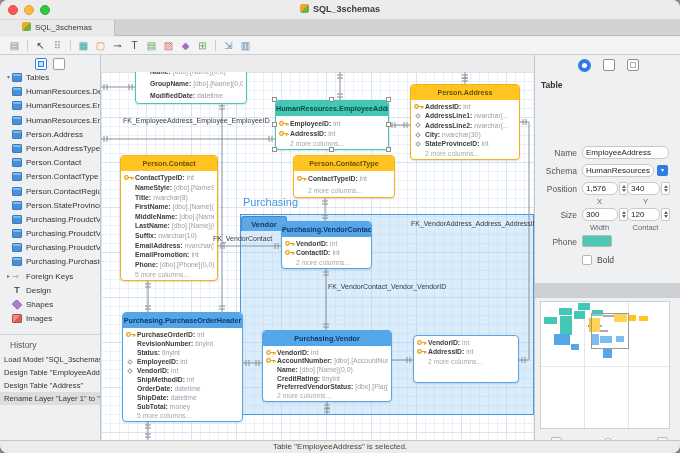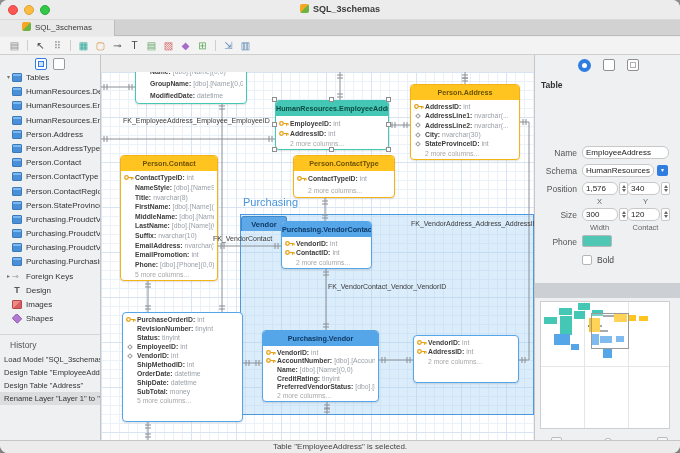--- a/index.html
+++ b/index.html
@@ -249,27 +249,27 @@
           <span class="tico ico-fk">⊸</span>
           <span>Foreign Keys</span>
         </div>
         <div class="trow">
           <span class="texp"></span>
           <span class="tico ico-label">T</span>
           <span>Design</span>
         </div>
         <div class="trow">
           <span class="texp"></span>
+          <span class="tico ico-shape"></span>
+          <span>Shapes</span>
+        </div>
+        <div class="trow">
+          <span class="texp"></span>
           <span class="tico ico-image"></span>
           <span>Images</span>
-        </div>
-        <div class="trow">
-          <span class="texp"></span>
-          <span class="tico ico-shape"></span>
-          <span>Shapes</span>
         </div>
       </div>
     <div id="hist-sep"></div>
     <div id="hist-title">History</div>
     <div id="history">
         <div class="hrow">Load Model "SQL_3schemas"</div>
         <div class="hrow">Design Table "EmployeeAddress"</div>
         <div class="hrow">Design Table "Address"</div>
         <div class="hrow sel">Rename Layer "Layer 1" to "Vendor"</div>
       </div>
@@ -553,20 +553,21 @@
                   <path d="M6 4.5 H13 M10.5 4.5 V7.8 M12.7 4.5 V6.8" fill="none" stroke="#E6A117" stroke-width="1.6"></path>
                 </svg>
               </span>
               <span class="fname">ContactID:</span>
               <span class="ftype">int</span>
             </div>
             <div class="erow more" style="height: 9.33333px;">2 more columns...</div>
           </div>
         </div>
         <div class="entity th-blue" style="left: 21px; top: 240px; width: 121px; height: 110px;">
+          <div class="ehead">Purchasing.PurchaseOrderHeader</div>
           <div class="ebody">
             <div class="erow" style="height: 9px;">
               <span class="mark">
                 <svg class="keysvg" viewBox="0 0 14 9">
                   <circle cx="3.5" cy="4.5" r="2.5" fill="none" stroke="#E6A117" stroke-width="1.8"></circle>
                   <path d="M6 4.5 H13 M10.5 4.5 V7.8 M12.7 4.5 V6.8" fill="none" stroke="#E6A117" stroke-width="1.6"></path>
                 </svg>
               </span>
               <span class="fname">PurchaseOrderID:</span>
               <span class="ftype">int</span>
@@ -611,21 +612,21 @@
               <span class="ftype">datetime</span>
             </div>
             <div class="erow" style="height: 9px;">
               <span class="mark"></span>
               <span class="fname">SubTotal:</span>
               <span class="ftype">money</span>
             </div>
             <div class="erow more" style="height: 9px;">5 more columns...</div>
           </div>
         </div>
-        <div class="entity th-blue" style="left: 161px; top: 258px; width: 117px; height: 72px;">
+        <div class="entity th-blue" style="left: 161px; top: 258px; width: 130px; height: 72px;">
           <div class="ehead">Purchasing.Vendor</div>
           <div class="ebody">
             <div class="erow" style="height: 8.66667px;">
               <span class="mark">
                 <svg class="keysvg" viewBox="0 0 14 9">
                   <circle cx="3.5" cy="4.5" r="2.5" fill="none" stroke="#E6A117" stroke-width="1.8"></circle>
                   <path d="M6 4.5 H13 M10.5 4.5 V7.8 M12.7 4.5 V6.8" fill="none" stroke="#E6A117" stroke-width="1.6"></path>
                 </svg>
               </span>
               <span class="fname">VendorID:</span>

